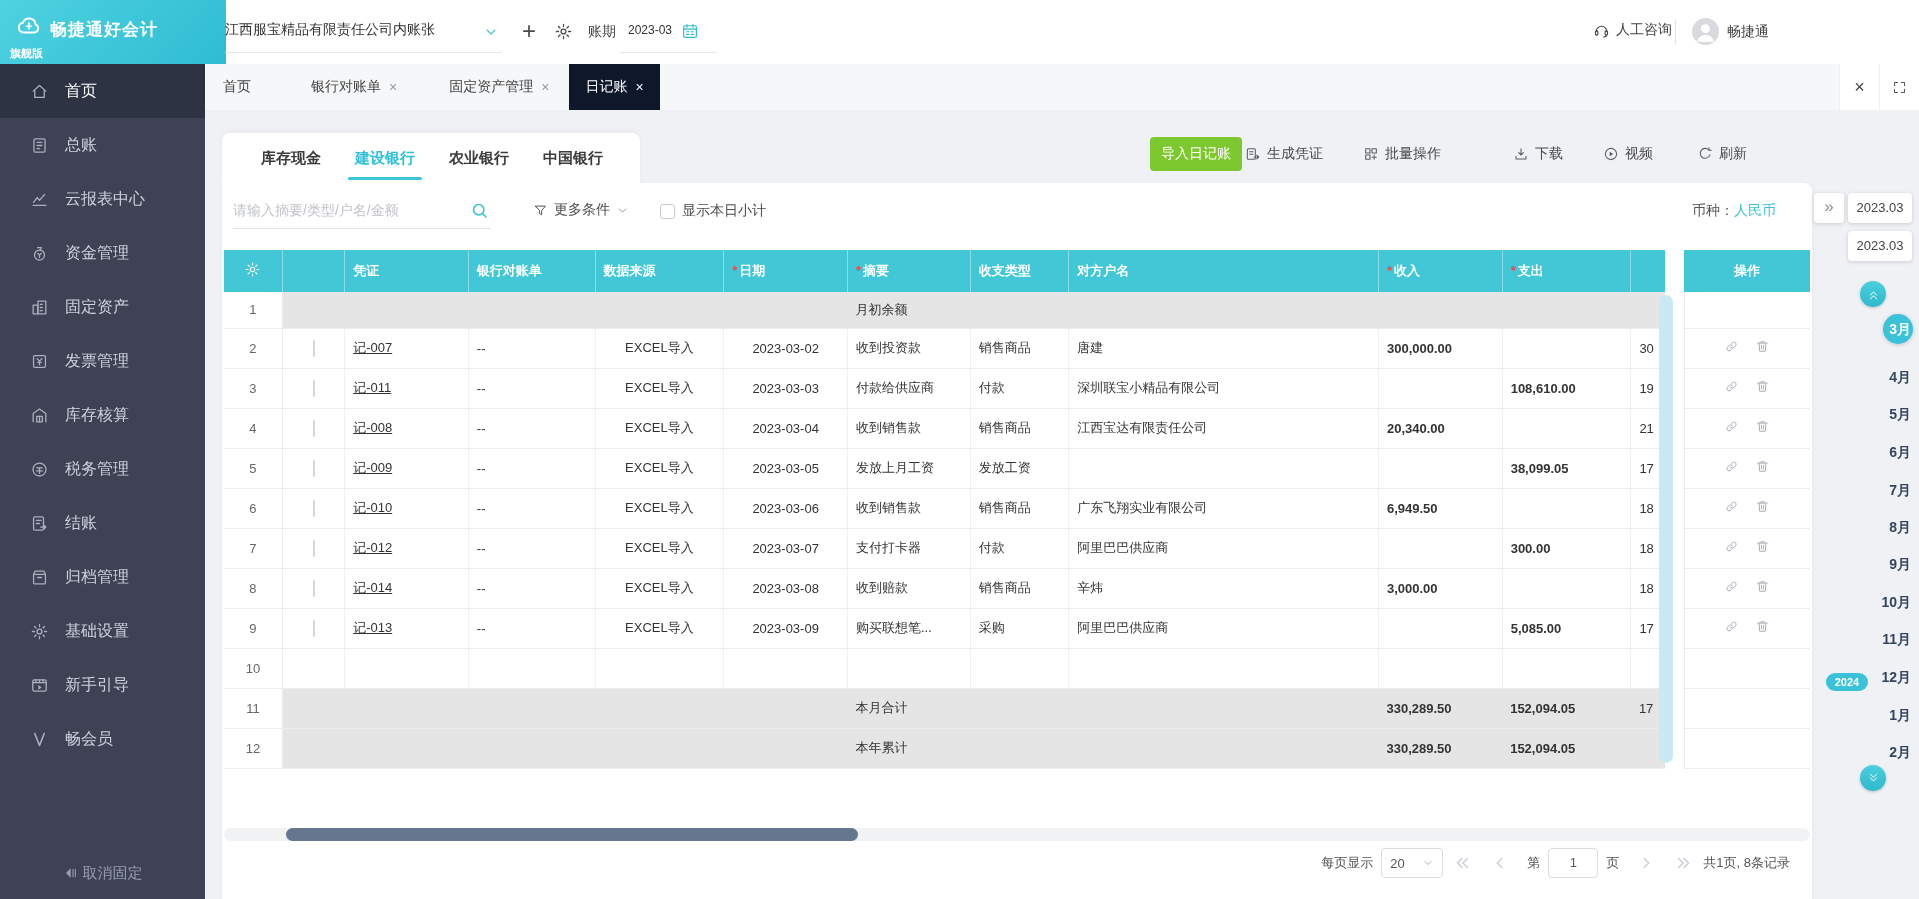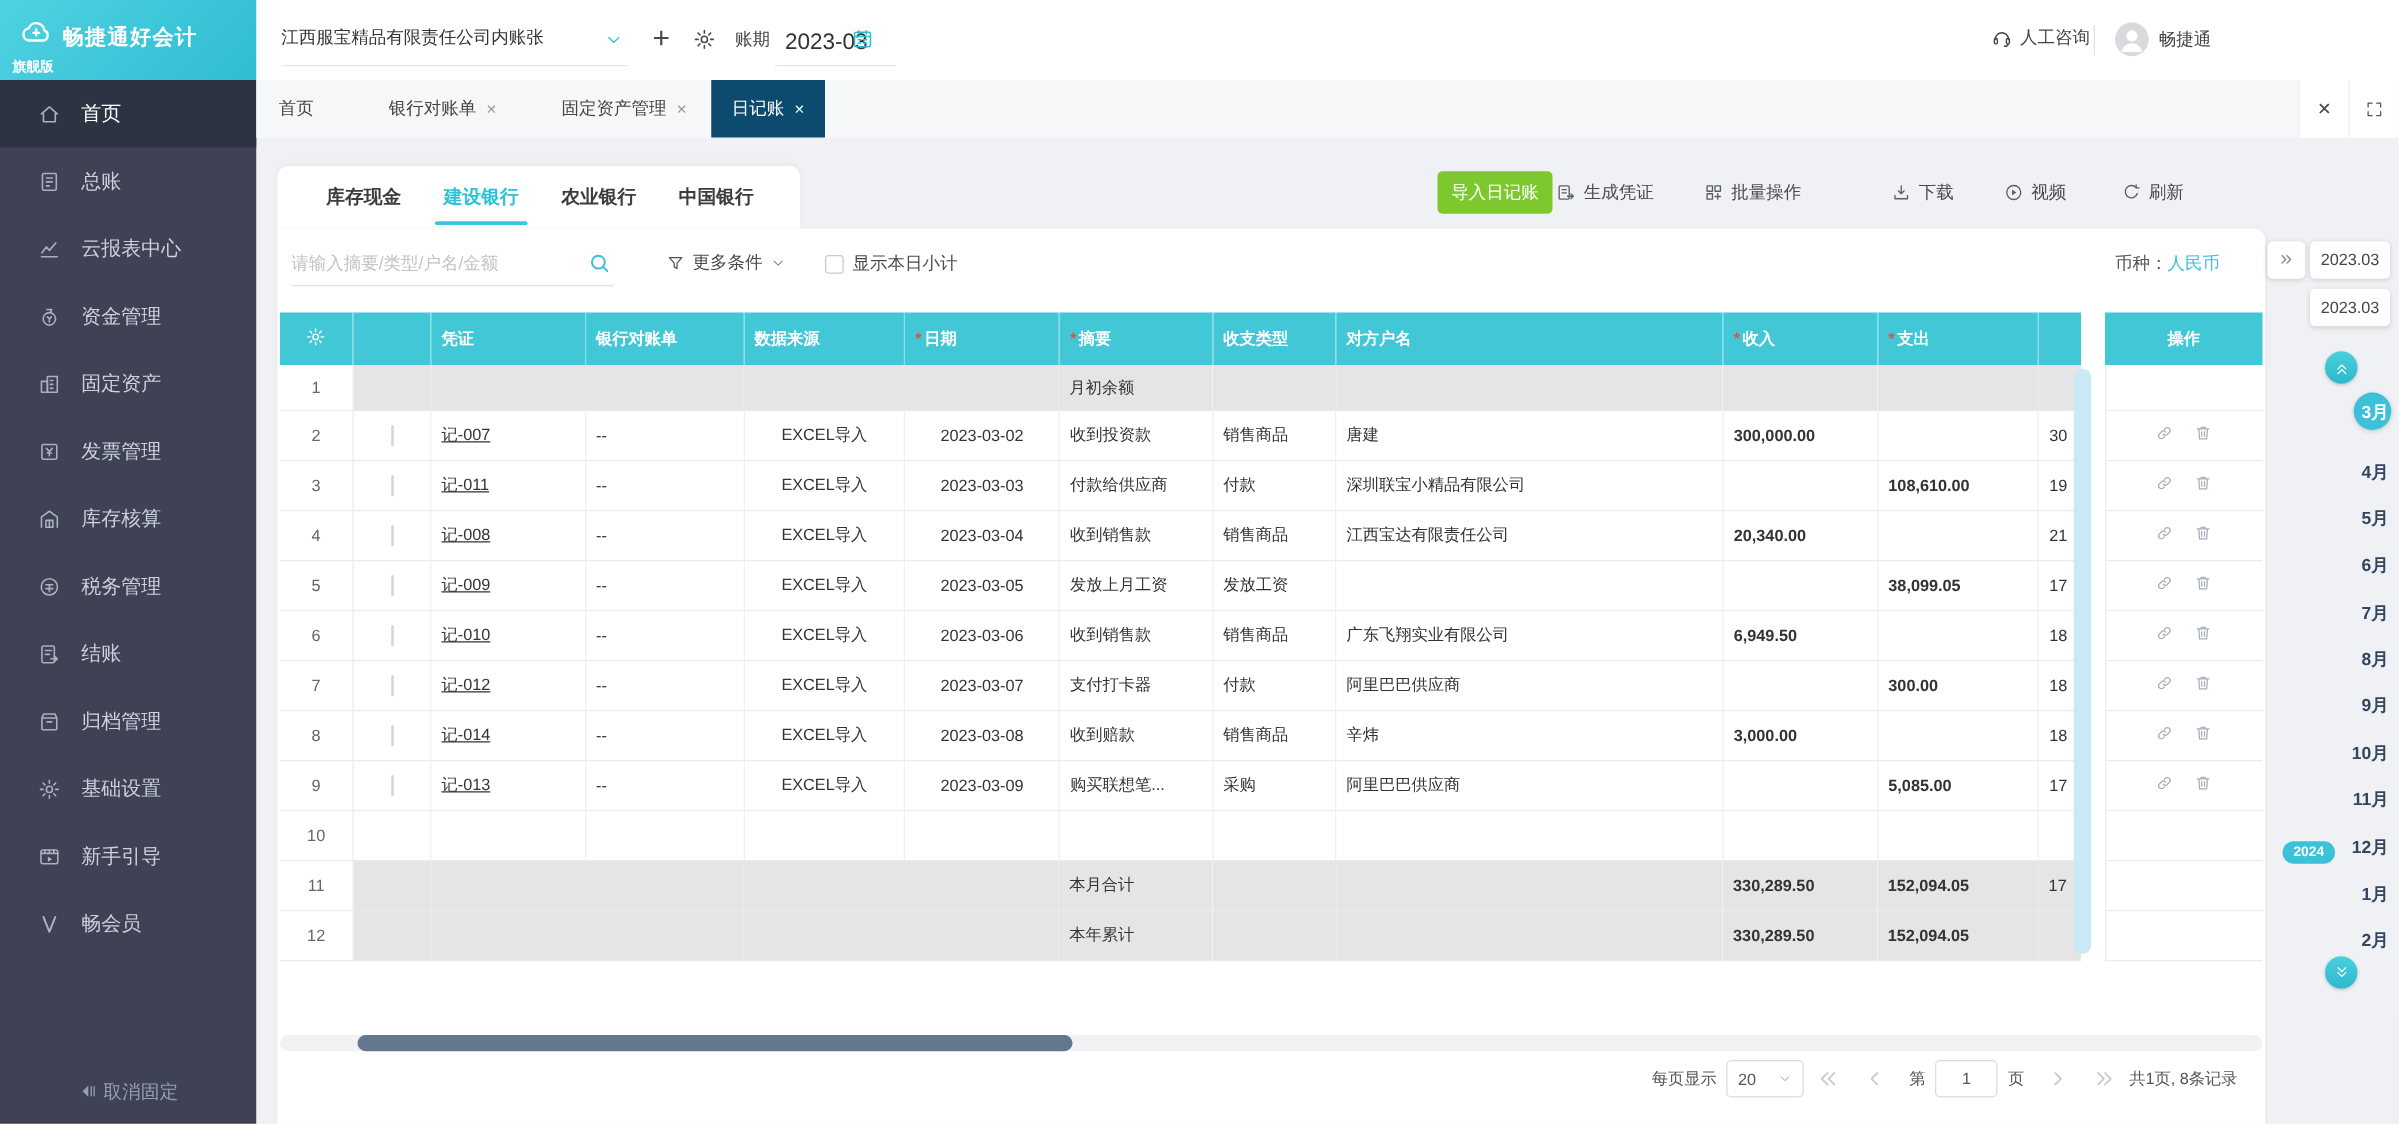--- a/index.html
+++ b/index.html
@@ -3,45 +3,45 @@
 <meta charset="utf-8">
 <style>
   * { box-sizing: border-box; margin:0; padding:0; }
   html,body { width:1919px; height:899px; overflow:hidden; background:#fff;
     font-family:"Liberation Sans","DejaVu Sans",sans-serif; font-size:13px; color:#333; }
   .ic { display:inline-flex; align-items:center; justify-content:center; }
   .ic svg { width:100%; height:100%; }
 
   
   .topbar { position:absolute; left:0; top:0; width:1919px; height:64px; background:#fff; z-index:30; }
-  .logo { position:absolute; left:0; top:0; width:205px; height:64px;
+  .logo { position:absolute; left:0; top:0; width:226px; height:64px;
     background:linear-gradient(135deg,#4ed2e0,#2fbcd3); color:#fff;padding-left:12px; }
   .logo .cloud { position:absolute; left:14px; top:14px; width:30px; height:26px; }
   .logo .bname { position:absolute; left:50px; top:18px; font-size:17px; font-weight:bold; letter-spacing:1px; }
   .logo .bedition { position:absolute; left:10px; bottom:3px; font-size:11px; font-weight:bold; }
   .company { position:absolute; left:225px; top:21px; font-size:14px; color:#333; cursor:pointer; }
   .company-chev { position:absolute; left:483px; top:24px; width:16px; height:16px; color:#3bc2d9; }
   .uline1 { position:absolute; left:225px; top:52px; width:277px; height:1px; background:#e4e6ea; }
   .plus-btn { position:absolute; left:516px; top:18px; width:26px; height:26px; font-size:24px; color:#4a4a4a; font-weight:300; text-align:center; line-height:26px; cursor:pointer; }
   .gear-top { position:absolute; left:554px; top:22px; width:19px; height:19px; color:#4a4a4a; cursor:pointer; }
   .period-label { position:absolute; left:588px; top:23px; font-size:14px; color:#444; }
-  .period-val { position:absolute; left:628px; top:23px; font-size:18px; color:#333; cursor:pointer; }
+  .period-val { position:absolute; left:628px; top:23px; font-size:12px; color:#333; cursor:pointer; }
   .uline2 { position:absolute; left:620px; top:52px; width:97px; height:1px; background:#e4e6ea; }
   .cal-top { position:absolute; left:681px; top:22px; width:18px; height:18px; color:#2fbcd3; cursor:pointer; }
   .help { position:absolute; left:1593px; top:21px; display:flex; align-items:center; gap:6px; font-size:14px; color:#444; cursor:pointer; }
   .help .ic { width:17px; height:17px; }
   .top-divider { position:absolute; left:1675px; top:20px; width:1px; height:24px; background:#e2e2e2; }
   .avatar { position:absolute; left:1692px; top:18px; width:27px; height:27px; border-radius:50%; background:#d9dadd; overflow:hidden; cursor:pointer; }
   .username { position:absolute; left:1727px; top:23px; font-size:14px; color:#444; cursor:pointer; }
 
   
   .tabbar { position:absolute; left:205px; top:64px; width:1714px; height:46px; background:#f6f7f9; z-index:25; display:flex; align-items:stretch; }
   .dtab { display:flex; align-items:center; padding:0 16px; font-size:14px; color:#444; cursor:pointer; gap:8px; }
   .dtab .x { color:#999; font-size:14px; }
-  .dtab.active { background:#0c4a6e; color:#fff; }
+  .dtab.active { background:#0f172a; color:#fff; }
   .dtab.active .x { color:#e8fbff; }
   .tabbar-right { position:absolute; right:0; top:0; height:46px; display:flex; }
   .tb-btn { width:40px; height:46px; background:#fff; border-left:1px solid #efefef; display:flex; align-items:center; justify-content:center; color:#555; cursor:pointer; }
   .tb-btn .ic { width:15px; height:15px; }
   .tb-btn.close-all { font-size:18px; color:#444; }
 
   
   .sidebar { position:absolute; left:0; top:64px; width:205px; height:835px; background:#3e4254; z-index:20; }
   .side-item { height:54px; display:flex; align-items:center; padding-left:30px; gap:16px; color:#ccd1dd; font-size:16px; cursor:pointer; }
   .side-item .ic { width:19px; height:19px; color:#aab0c0; flex:none; }

